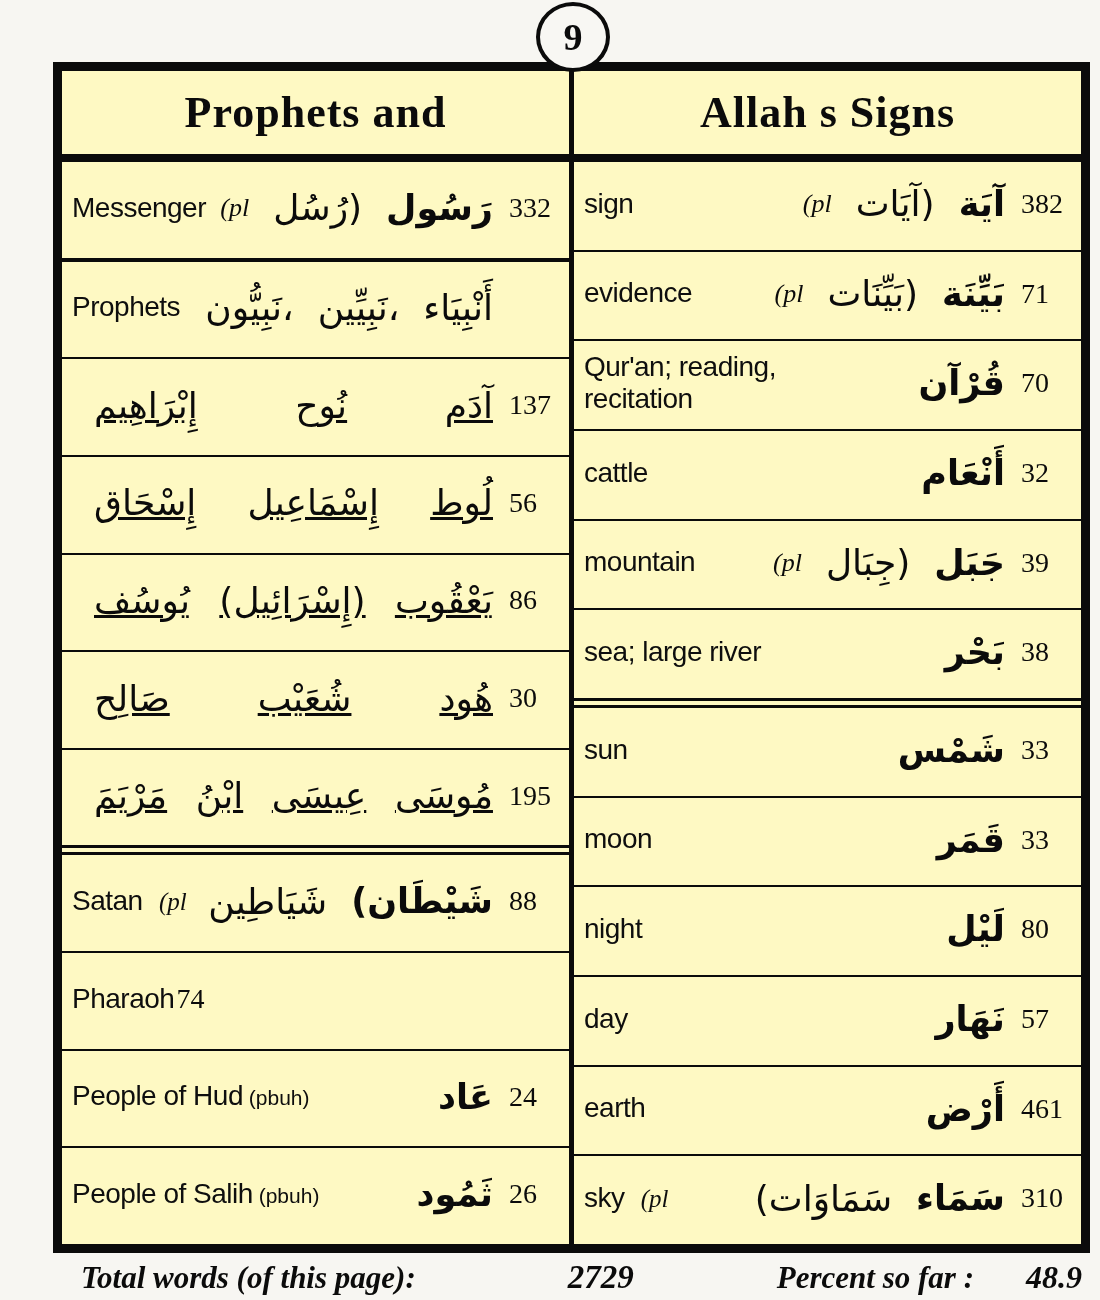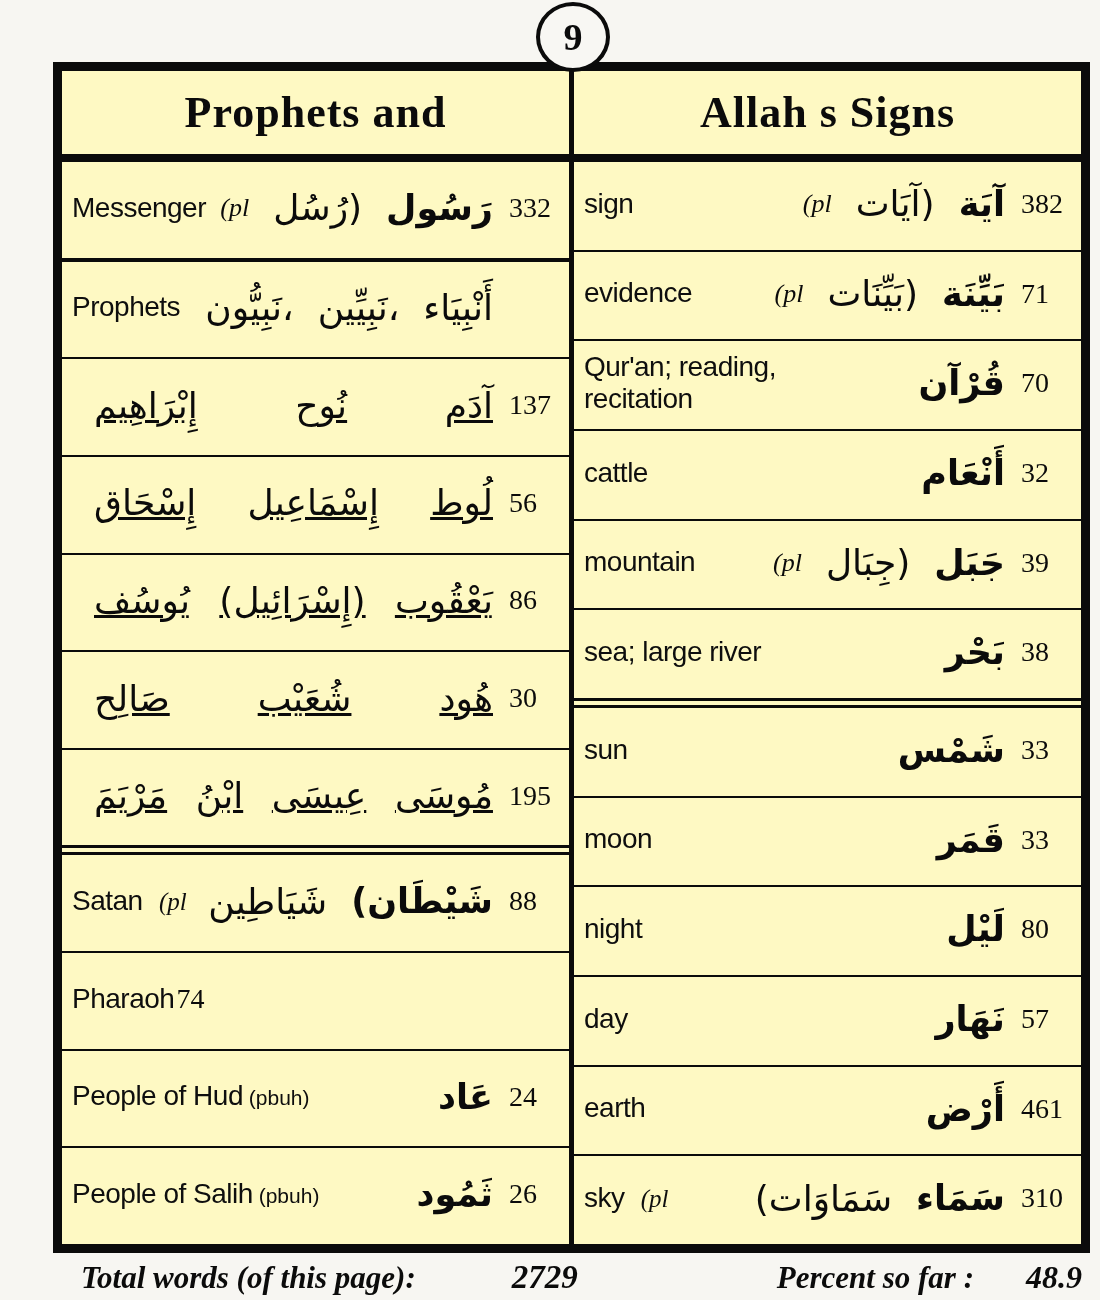--- a/index.html
+++ b/index.html
@@ -51,21 +51,21 @@
   .count{
     flex:none;width:56px;text-align:left;padding-left:2px;
     font-family:"Liberation Serif",serif;font-size:28px;
   }
   .footer{
     position:absolute;left:53px;top:1256px;width:1037px;height:40px;
     display:flex;align-items:flex-end;
     font-family:"Liberation Serif",serif;font-weight:700;font-style:italic;
     font-size:31px;padding:0 4px 0 28px;box-sizing:border-box;gap:36px;
   }
-  .footer .total-value{margin-left:60px;font-size:33px;font-family:Liberation Serif, serif;}
+  .footer .total-value{margin-left:116px;font-size:33px;font-family:Liberation Serif, serif;}
   .footer .percent-label{margin-left:auto;}
   .footer .percent-value{margin-left:16px;margin-right:4px;font-size:32px;}
 </style>
 </head>
 <body>
 
 <div class="page-circle">
   <span>9</span>
 </div>
 

